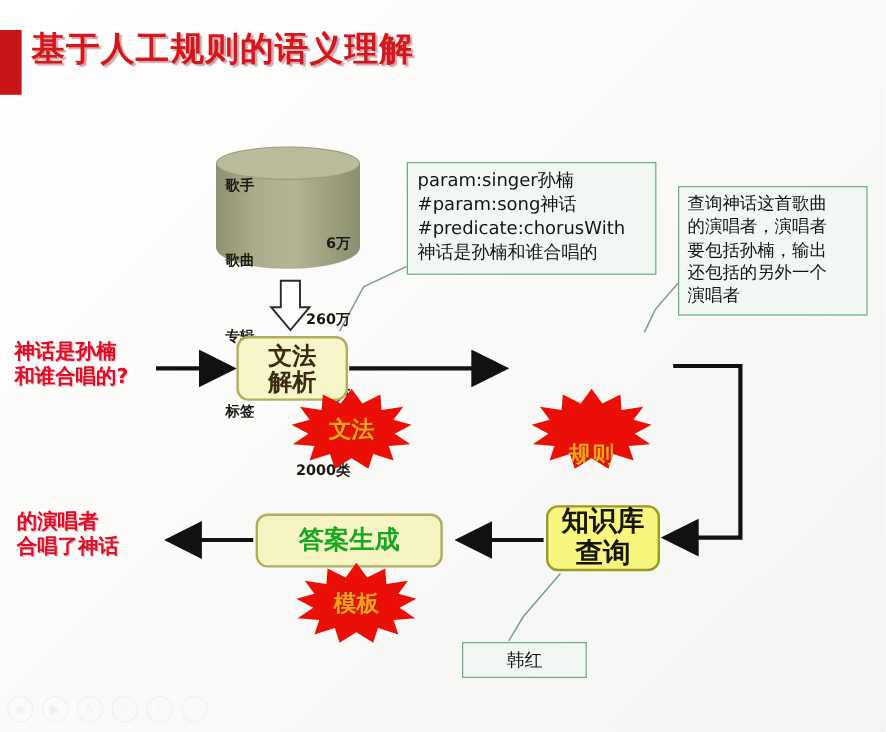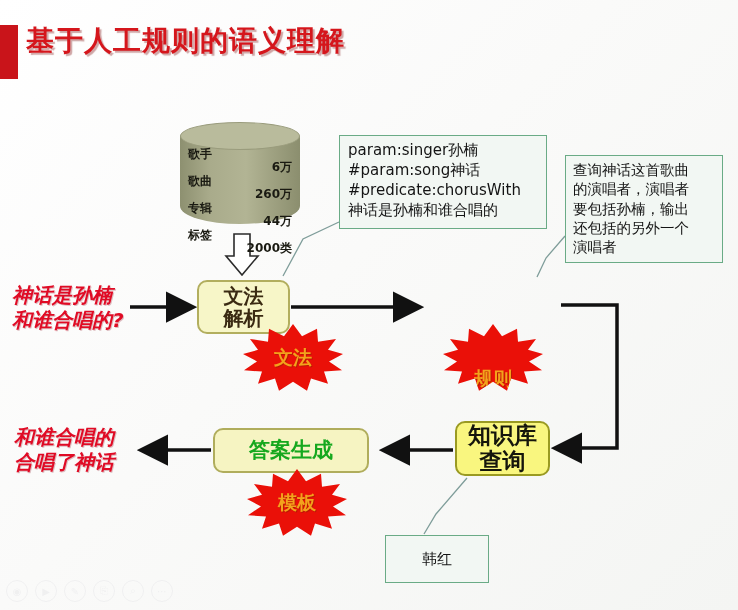--- a/index.html
+++ b/index.html
@@ -41,21 +41,21 @@
     border-radius:60px/14px;
     border:1px solid #9a9c7d;
     box-sizing:border-box;
   }
   #db-rows{
     position:absolute;left:4px;top:26px;width:112px;
     font-size:12px;color:#1a1a12;font-weight:bold;line-height:1.12;
   }
   .db-row{display:flex;justify-content:space-between;padding:0 4px;flex-direction:column;}
   .db-k{text-align:left;}
-  .db-v{text-align:right;}
+  .db-v{text-align:right;margin-top:36px;}
 
   
   .pbox{
     border-radius:10px;
     display:flex;align-items:center;justify-content:center;
     text-align:center;font-weight:bold;line-height:1.12;
     box-sizing:border-box;
   }
   #box-grammar{
     left:197px;top:280px;width:93px;height:54px;
@@ -73,44 +73,43 @@
     font-size:23px;color:#15150c;
   }
   #box-answer{
     left:213px;top:428px;width:156px;height:45px;
     background:#f6f4c2;border:2px solid #b0ad5c;
     font-size:21px;color:#16a81e;
   }
 
   
   .qtext{
-    font-size:20px;font-weight:bold;color:#e00b25;line-height:1.25;
+    font-size:17px;font-weight:bold;color:#e00b25;line-height:1.25;
     text-shadow:1px 1px 0 rgba(130,0,20,.25);
     white-space:pre-line;
-    font-style:italic;
   }
   #input-question{left:12px;top:283px;width:175px;}
   #output-answer{left:14px;top:425px;width:175px;}
 
   
   .callout{
     background:#f2f7f3;border:1px solid #6aab86;
     box-sizing:border-box;color:#141414;
     white-space:pre-line;
   }
   #callout-param{
     left:339px;top:135px;width:208px;height:94px;
     font-size:15px;line-height:1.33;padding:5px 8px;
   }
   #callout-intent{
     left:565px;top:155px;width:158px;height:108px;
     font-size:14.5px;line-height:1.33;padding:5px 7px;
   }
   #callout-hanhong{
-    left:385px;top:535px;width:104px;height:48px;
+    left:385px;top:535px;width:104px;height:30px;
     font-size:15px;display:flex;align-items:center;justify-content:center;
   }
 
   
   .star{
     background:#ea1008;
     clip-path:polygon(50% 0%,59% 18%,74% 7%,75% 26%,93% 22%,85% 38%,100% 44%,86% 55%,99% 68%,81% 70%,85% 88%,68% 80%,64% 98%,50% 85%,36% 98%,32% 80%,15% 88%,19% 70%,1% 68%,14% 55%,0% 44%,15% 38%,7% 22%,25% 26%,26% 7%,41% 18%);
     display:flex;align-items:center;justify-content:center;
   }
   .star span{
@@ -193,21 +192,21 @@
 神话是孙楠和谁合唱的</div>
   <div class="abs callout" id="callout-intent">查询神话这首歌曲
 的演唱者，演唱者
 要包括孙楠，输出
 还包括的另外一个
 演唱者</div>
   <div class="abs callout" id="callout-hanhong">韩红</div>
 
   <div class="abs qtext" id="input-question">神话是孙楠
 和谁合唱的?</div>
-  <div class="abs qtext" id="output-answer">和谁合唱的
+  <div class="abs qtext" id="output-answer">的演唱者
 合唱了神话</div>
 
   <div class="abs pbox" id="box-grammar" style="white-space:pre-line">文法
 解析</div>
   <div class="abs pbox" id="box-kb" style="white-space:pre-line">知识库
 查询</div>
   <div class="abs pbox" id="box-answer" style="white-space:pre-line">答案生成</div>
 
   <div class="abs star" id="star-grammar">
     <span>文法</span>

